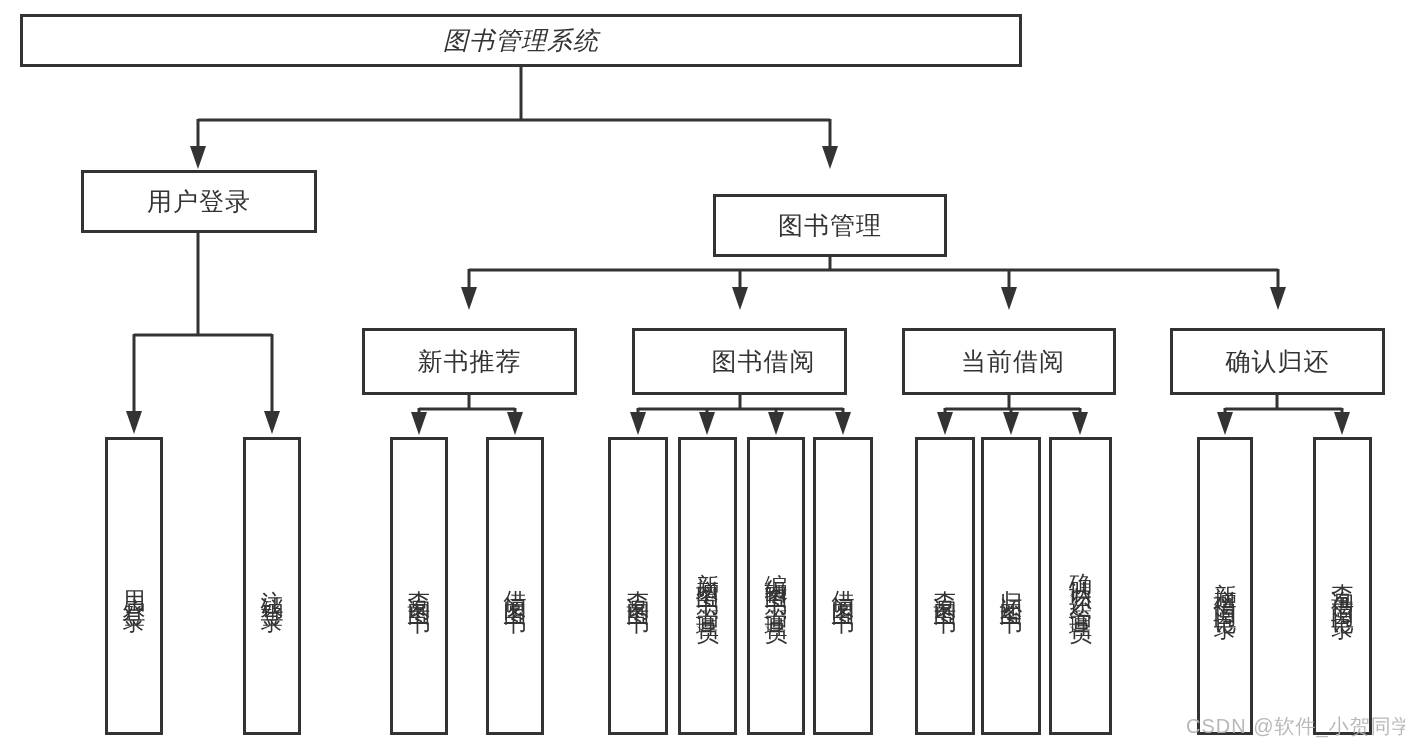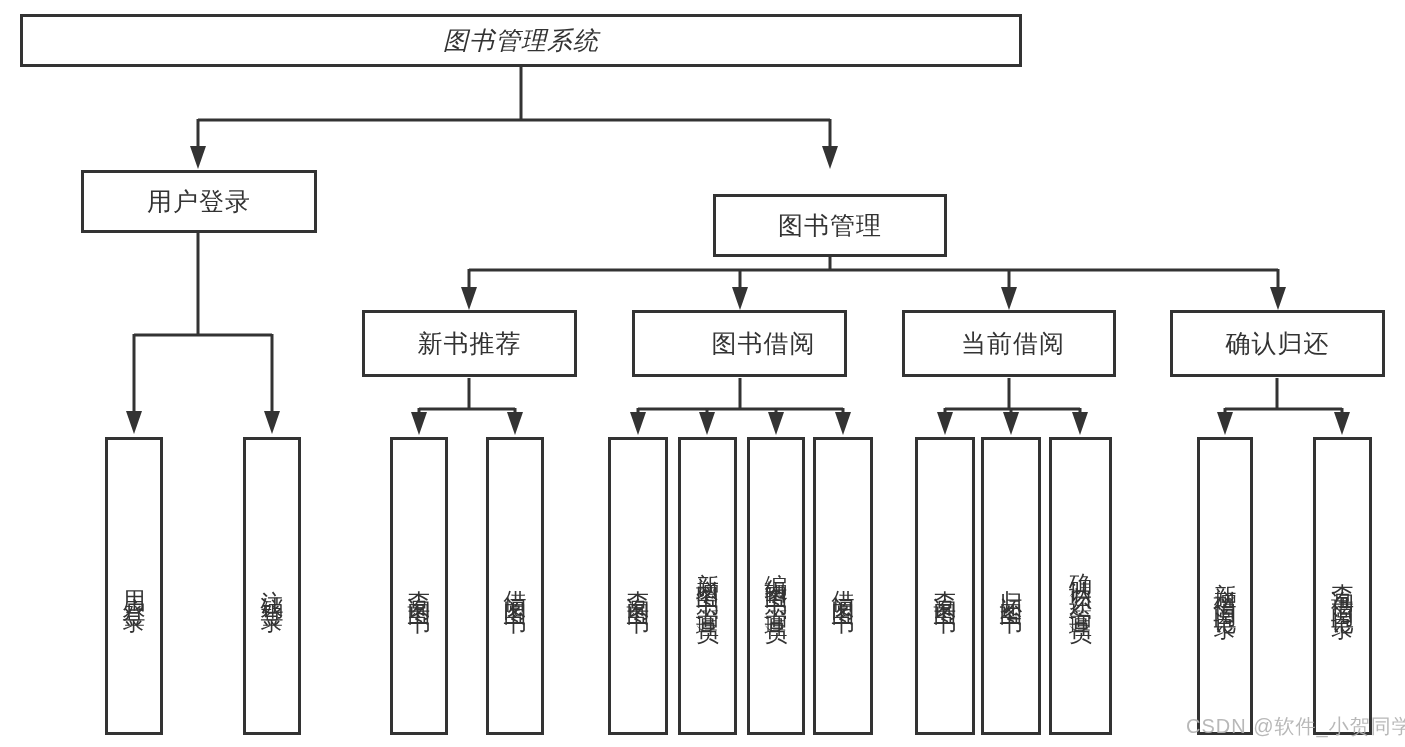--- a/index.html
+++ b/index.html
@@ -16,21 +16,21 @@
     background:#fff;display:flex;align-items:center;justify-content:center;
     color:var(--text);
   }
   .hbox{font-size:25px;letter-spacing:1px;}
   .vbox{writing-mode:vertical-rl;text-orientation:mixed;font-size:23px;letter-spacing:7px;line-height:1;}
   
   .box-root{left:20px;top:14px;width:1002px;height:53px;font-style:italic;}
   .box-user-login{left:81px;top:170px;width:236px;height:63px;}
   .box-book-mgmt{left:713px;top:170px;width:234px;height:63px;margin-top:24px;}
   
-  .box-l3{top:310px;height:67px;}
+  .box-l3{top:328px;height:67px;}
   .box-newbook{left:362px;width:215px;}
   .box-borrowmod{left:632px;width:215px;padding-left:48px;}
   .box-current{left:902px;width:214px;padding-left:8px;}
   .box-record{left:1170px;width:215px;}
   
   .leaf{top:437px;height:298px;width:58px;}
   .lf-g1a{left:105px;} .lf-g1b{left:243px;}
   .lf-g2a{left:390px;} .lf-g2b{left:486px;}
   .lf-g3a{left:608px;width:60px;} .lf-g3b{left:678px;width:59px;}
   .lf-g3c{left:747px;} .lf-g3d{left:813px;width:60px;}

